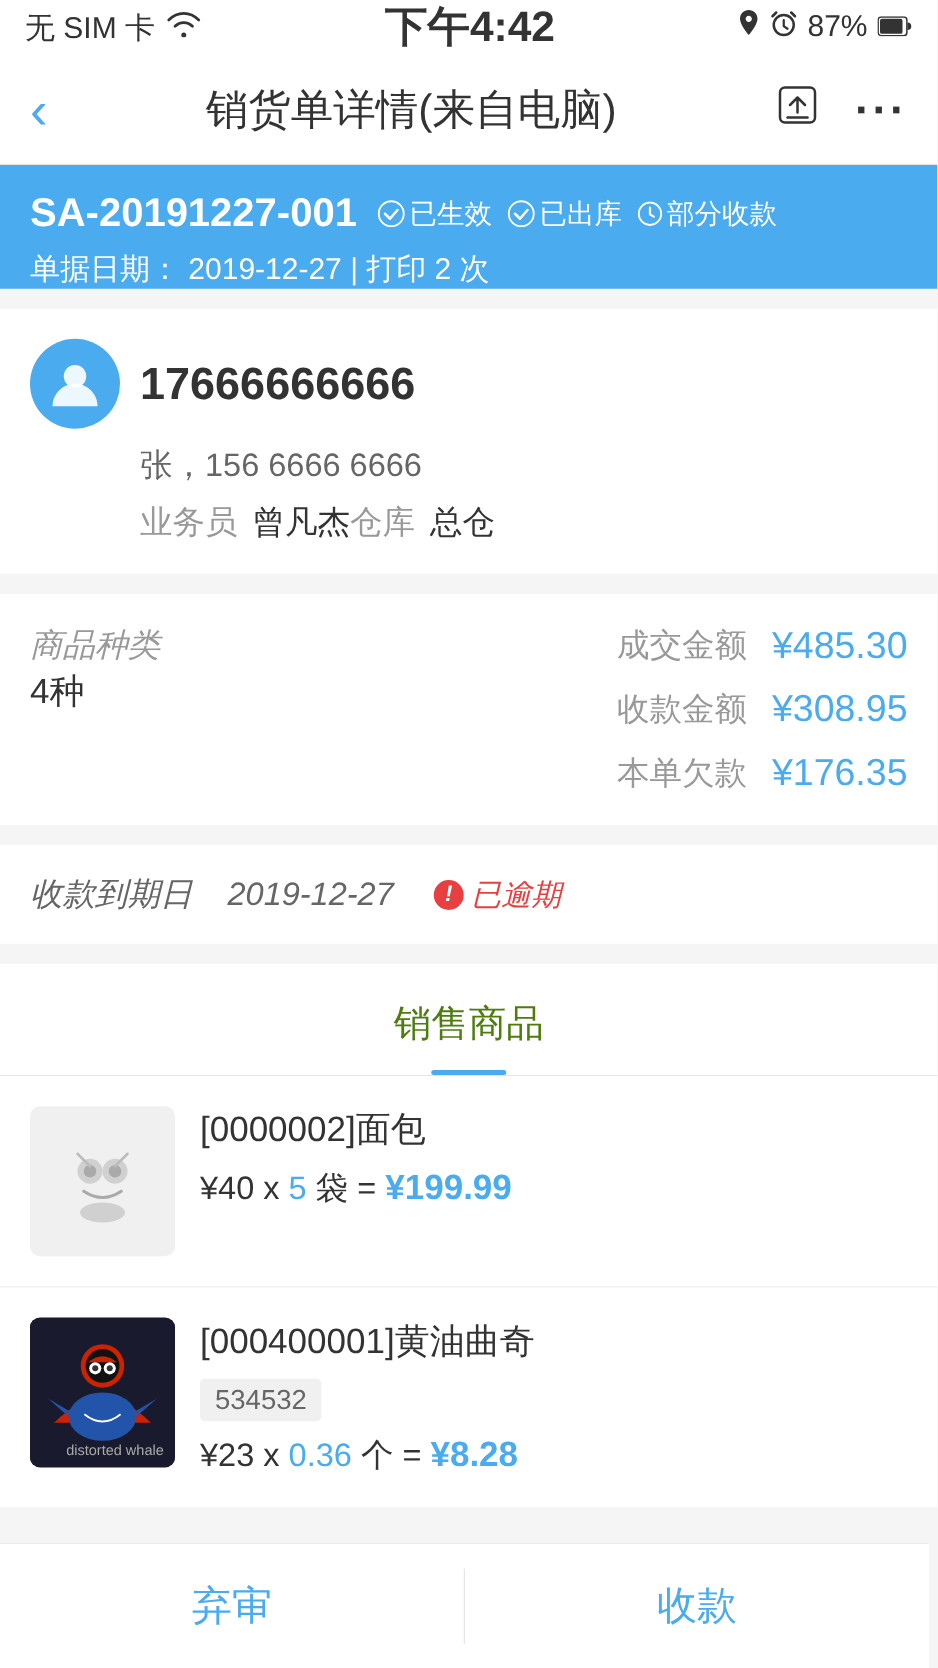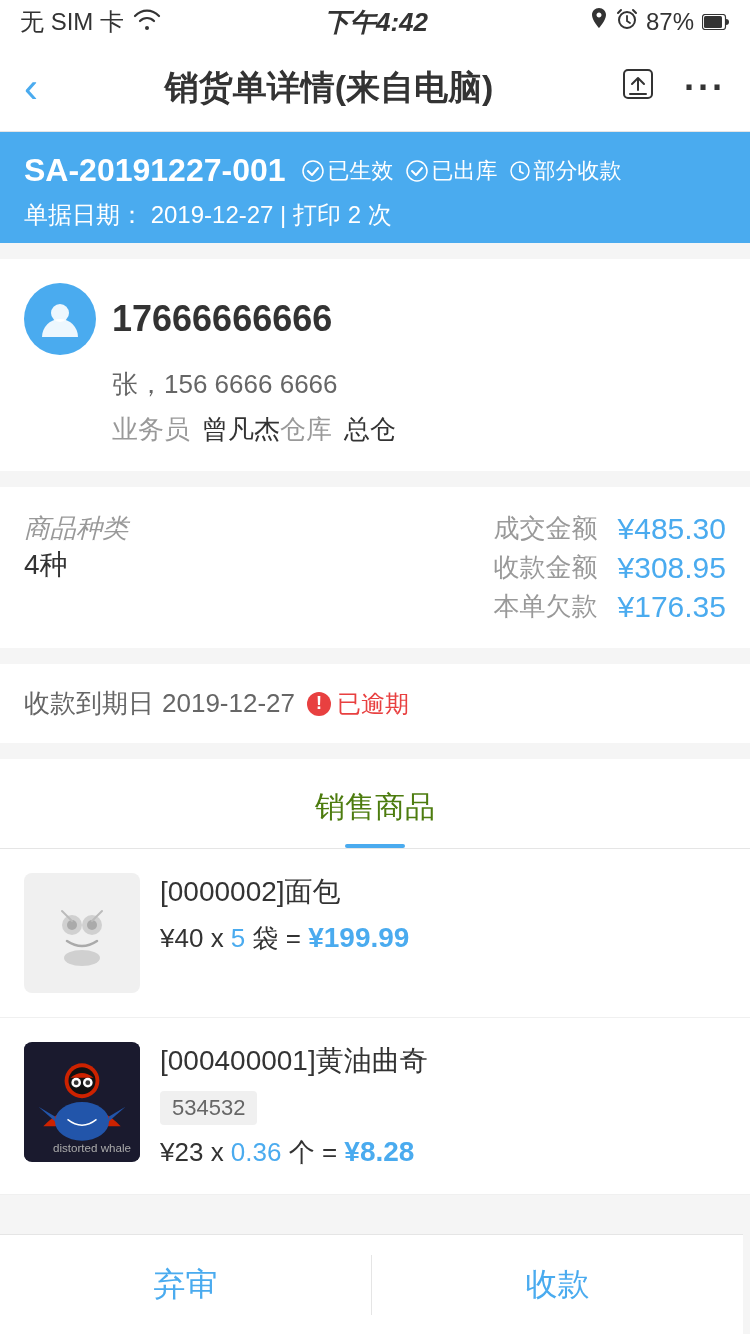--- a/index.html
+++ b/index.html
@@ -18,49 +18,49 @@
       display: flex;
       align-items: center;
       justify-content: space-between;
       height: 44px;
       background: #fff;
       padding: 0 20px;
       font-size: 24px;
       font-weight: 500;
     }
     .status-left { display: flex; align-items: center; gap: 8px; }
-    .status-center { font-size: 26px; font-weight: 600; font-style: italic; }
+    .status-center { font-size: 34px; font-weight: 600; }
     .status-right { display: flex; align-items: center; gap: 8px; font-size: 24px; }
 
     
     .nav-bar {
       display: flex;
       align-items: center;
       justify-content: space-between;
       height: 88px;
       background: #fff;
       padding: 0 24px;
       border-bottom: 1px solid #e5e5e5;
     }
     .nav-title {
       font-size: 34px;
-      font-weight: 700;
+      font-weight: 400;
       color: #333;
     }
     .nav-icon {
       font-size: 36px;
       color: #333;
       cursor: pointer;
     }
     .nav-right { display: flex; align-items: center; gap: 28px; }
 
     
     .header-banner {
       background: #4AABEF;
-      padding: 20px 24px 12px;
+      padding: 20px 24px 0;
     }
     .header-banner-top {
       display: flex;
       align-items: center;
       gap: 16px;
       margin-bottom: 10px;
     }
     .order-number {
       font-size: 32px;
       font-weight: 700;
@@ -138,21 +138,21 @@
       display: flex;
       align-items: flex-start;
       justify-content: space-between;
     }
     .summary-left { }
     .summary-label { font-size: 26px; color: #999; font-style: italic; }
     .summary-count { font-size: 28px; color: #333; }
     .summary-right {
       display: flex;
       flex-direction: column;
-      gap: 4px;
+      gap: 16px;
       align-items: flex-end;
     }
     .summary-row {
       display: flex;
       gap: 20px;
       align-items: center;
     }
     .summary-row-label {
       font-size: 26px;
       color: #999;
@@ -163,23 +163,24 @@
       font-weight: 500;
     }
 
     
     .due-section {
       background: #fff;
       padding: 22px 24px;
       margin-top: 16px;
       display: flex;
       align-items: center;
-      gap: 8px;
+      gap: 28px;
       font-size: 26px;
       color: #666;
+      font-style: italic;
     }
     .overdue-badge {
       display: flex;
       align-items: center;
       gap: 6px;
       background: #fff;
       color: #E84040;
       font-size: 24px;
       margin-left: 4px;
     }

